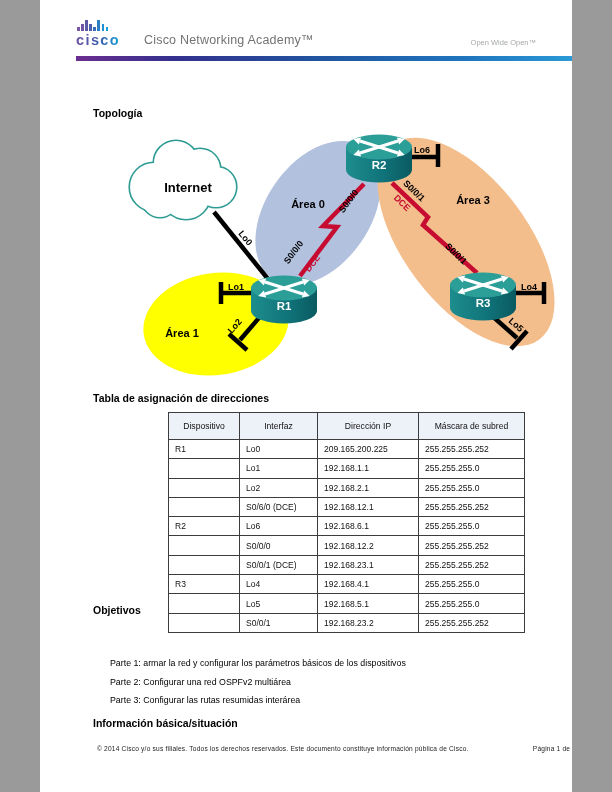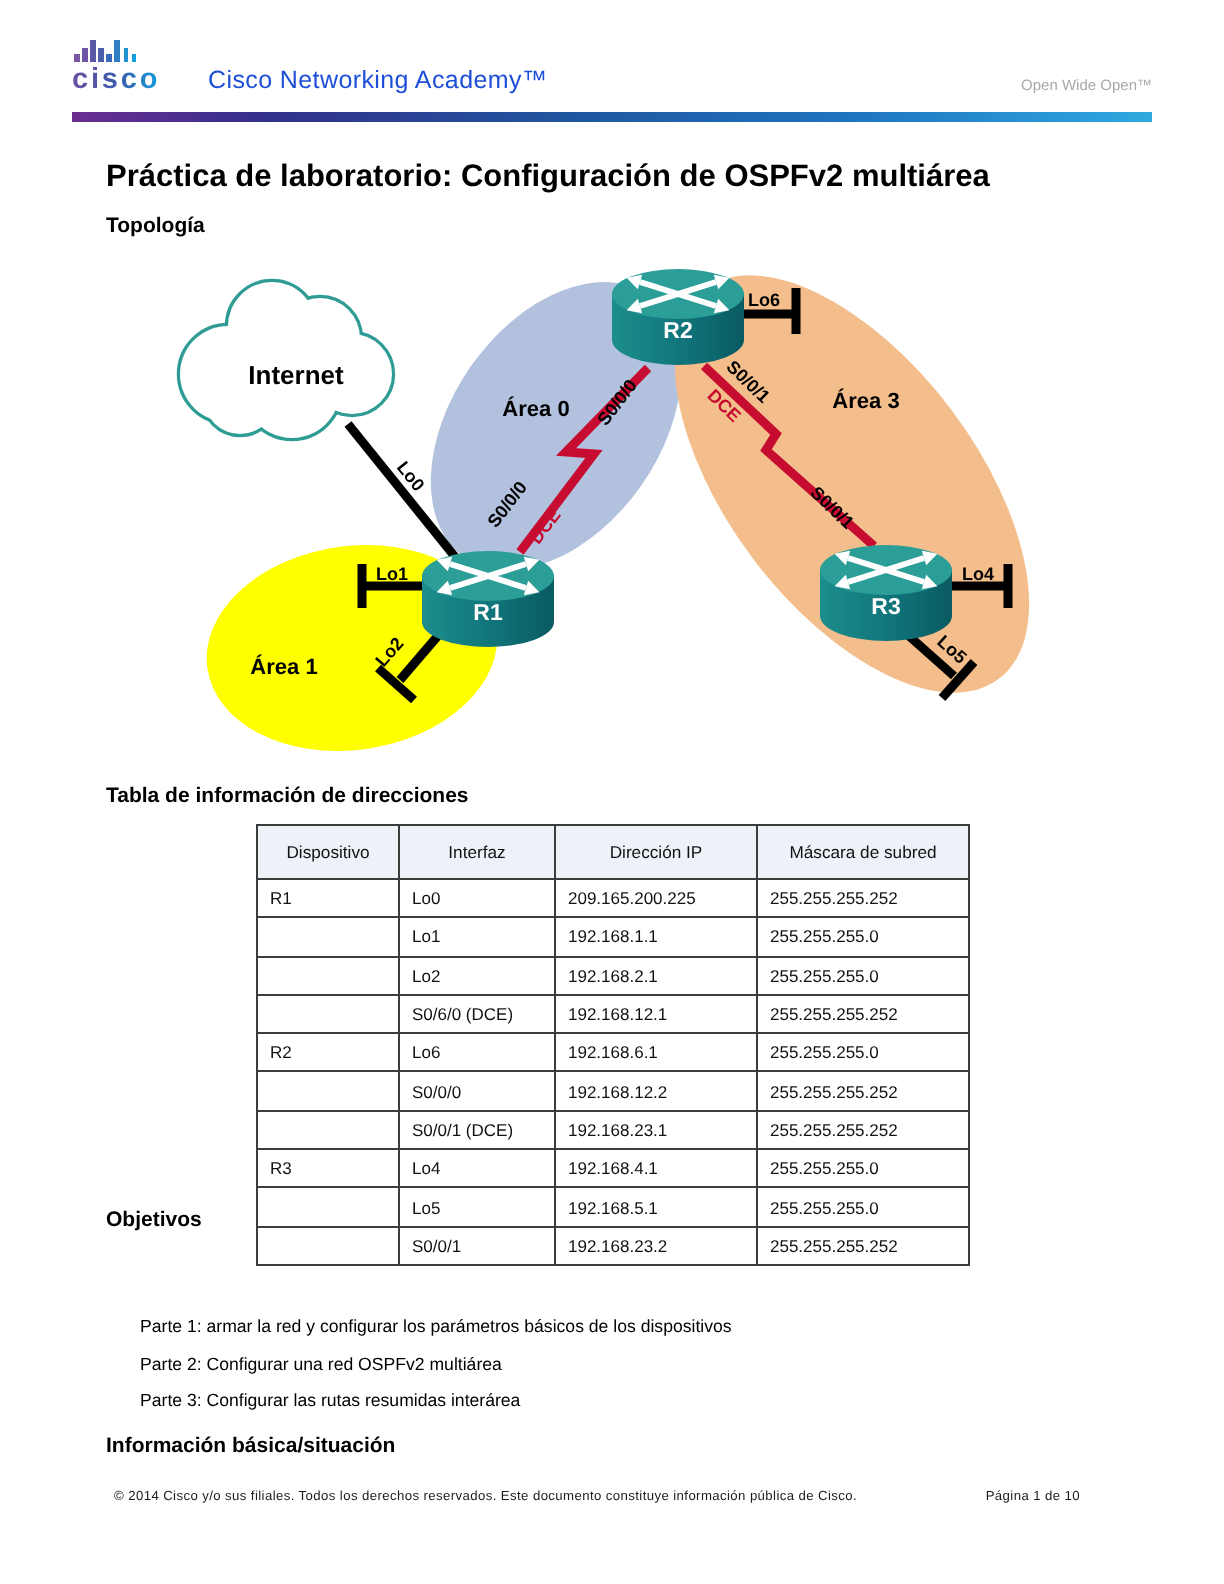--- a/index.html
+++ b/index.html
@@ -1,36 +1,36 @@
 <!DOCTYPE html>
 <html><head>
 <meta charset="utf-8">
 <style>
   html,body{margin:0;padding:0;background:#9a9a9a;}
-  .page{position:relative;width:612px;height:792px;background:#ffffff;margin:0 auto;
+  .page{position:relative;width:532px;height:792px;background:#ffffff;margin:0 auto;
         font-family:"Liberation Sans",sans-serif;overflow:hidden;}
 
   
   .logo-bars{position:absolute;left:37px;top:20px;height:11px;display:flex;align-items:flex-end;gap:1.5px;}
   .logo-bars i{display:block;width:2.6px;}
   .logo-bars i:nth-child(1){height:4px;background:#7a57a5;}
   .logo-bars i:nth-child(2){height:7px;background:#6f55a6;}
   .logo-bars i:nth-child(3){height:11px;background:#5b58a8;}
   .logo-bars i:nth-child(4){height:7px;background:#4b5fae;}
   .logo-bars i:nth-child(5){height:4px;background:#3a6bb6;}
   .logo-bars i:nth-child(6){height:11px;background:#2f7ec4;}
   .logo-bars i:nth-child(7){height:7px;background:#2191d2;}
   .logo-bars i:nth-child(8){height:4px;background:#14a0da;}
   .cisco-word{position:absolute;left:36px;top:32px;font-size:14.5px;font-weight:bold;
               letter-spacing:1.4px;color:#2b6cb8;}
   @supports ((-webkit-background-clip:text) or (background-clip:text)){
     .cisco-word{background:linear-gradient(90deg,#6b4fa1,#3a5dad 55%,#12a0db);
                 -webkit-background-clip:text;background-clip:text;color:transparent;}
   }
-  .brand{position:absolute;left:104px;top:33px;font-size:12.5px;color:#1d4ed8;letter-spacing:.2px;}
+  .brand{position:absolute;left:104px;top:33px;font-size:12.5px;color:#737373;letter-spacing:.2px;}
   .tagline{position:absolute;right:36px;top:38px;font-size:7.5px;color:#a6a8ab;}
   .grad-bar{position:absolute;left:36px;top:56px;width:540px;height:5px;
             background:linear-gradient(90deg,#6b2d90 0%,#33308d 18%,#20549f 45%,#1f74be 72%,#2fa9e0 100%);}
 
   
   .doc-title{position:absolute;left:53px;top:80px;font-size:15.5px;font-weight:bold;color:#000;}
   .h2{position:absolute;left:53px;font-size:10.5px;font-weight:bold;color:#000;}
   #topology-heading{top:107px;}
   #table-heading{top:392px;}
   #objectives-heading{top:604px;}
@@ -70,21 +70,20 @@
       <i></i>
       <i></i>
       <i></i>
       <i></i>
   </div>
   <div class="cisco-word">cisco</div>
   <div class="brand">Cisco Networking Academy™</div>
   <div class="tagline">Open Wide Open™</div>
   <div class="grad-bar"></div>
 
-  <div class="doc-title">Práctica de laboratorio: Configuración de OSPFv2 multiárea</div>
   <div class="h2" id="topology-heading">Topología</div>
 
   <svg class="topology-svg" width="612" height="275" viewBox="0 0 612 275">
     <defs>
       <linearGradient id="rb" x1="0" y1="0" x2="1" y2="0">
         <stop offset="0" stop-color="#1d8d8d"></stop>
         <stop offset="0.55" stop-color="#10747a"></stop>
         <stop offset="1" stop-color="#0a5a61"></stop>
       </linearGradient>
       <g id="routerShape">
@@ -169,21 +168,21 @@
     <text transform="translate(474,205) rotate(42)" text-anchor="middle" font-size="9" font-weight="bold" fill="#000">Lo5</text>
 
     <text transform="translate(256,132) rotate(-53)" text-anchor="middle" font-size="9" font-weight="bold" fill="#000">S0/0/0</text>
     <text transform="translate(275,143) rotate(-53)" text-anchor="middle" font-size="9" font-weight="bold" fill="#C60C30">DCE</text>
     <text transform="translate(311,81) rotate(-53)" text-anchor="middle" font-size="9" font-weight="bold" fill="#000">S0/0/0</text>
     <text transform="translate(372,71) rotate(44)" text-anchor="middle" font-size="9" font-weight="bold" fill="#000">S0/0/1</text>
     <text transform="translate(360,83) rotate(44)" text-anchor="middle" font-size="9" font-weight="bold" fill="#C60C30">DCE</text>
     <text transform="translate(414,134) rotate(44)" text-anchor="middle" font-size="9" font-weight="bold" fill="#000">S0/0/1</text>
   </svg>
 
-  <div class="h2" id="table-heading">Tabla de información de direcciones</div>
+  <div class="h2" id="table-heading">Tabla de asignación de direcciones</div>
   <table class="addr-table">
     <colgroup>
         <col style="width:71px">
         <col style="width:78px">
         <col style="width:101px">
         <col style="width:106px">
       </colgroup>
     <tbody>
         <tr>
       <th>Dispositivo</th>

